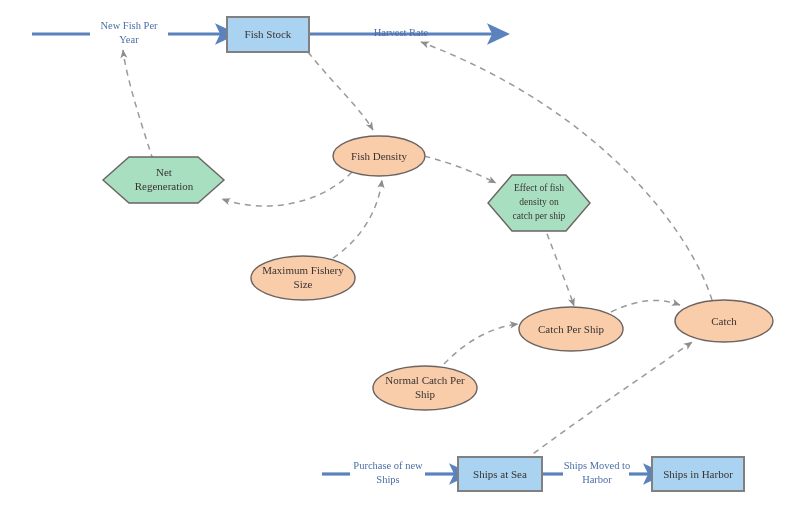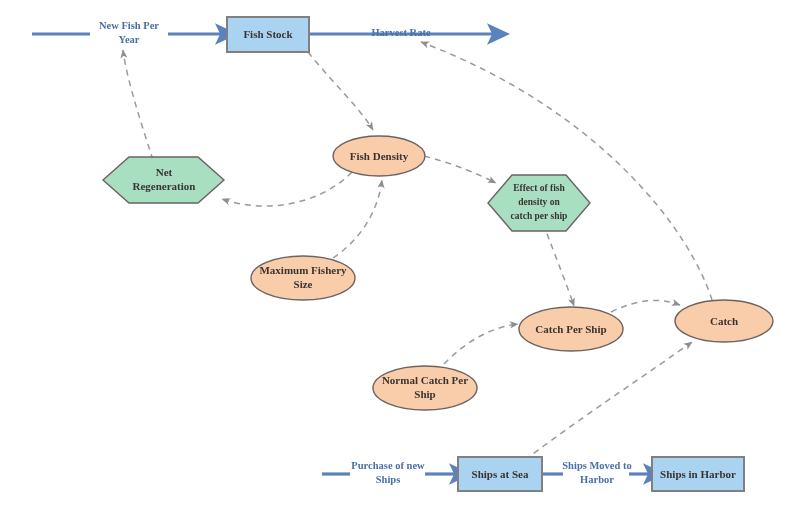--- a/index.html
+++ b/index.html
@@ -12,21 +12,20 @@
     width: 800px;
     height: 509px;
     overflow: hidden;
     font-family: "Liberation Serif", "DejaVu Serif", serif;
   }
   #canvas {
     position: relative;
     width: 800px;
     height: 361px;
     background: #ffffff;
-    font-weight: bold;
   }
   #diagram-svg {
     position: absolute;
     top: 0;
     left: 0;
     width: 800px;
     height: 509px;
   }
   .node-label {
     font-family: "Liberation Serif", "DejaVu Serif", serif;

